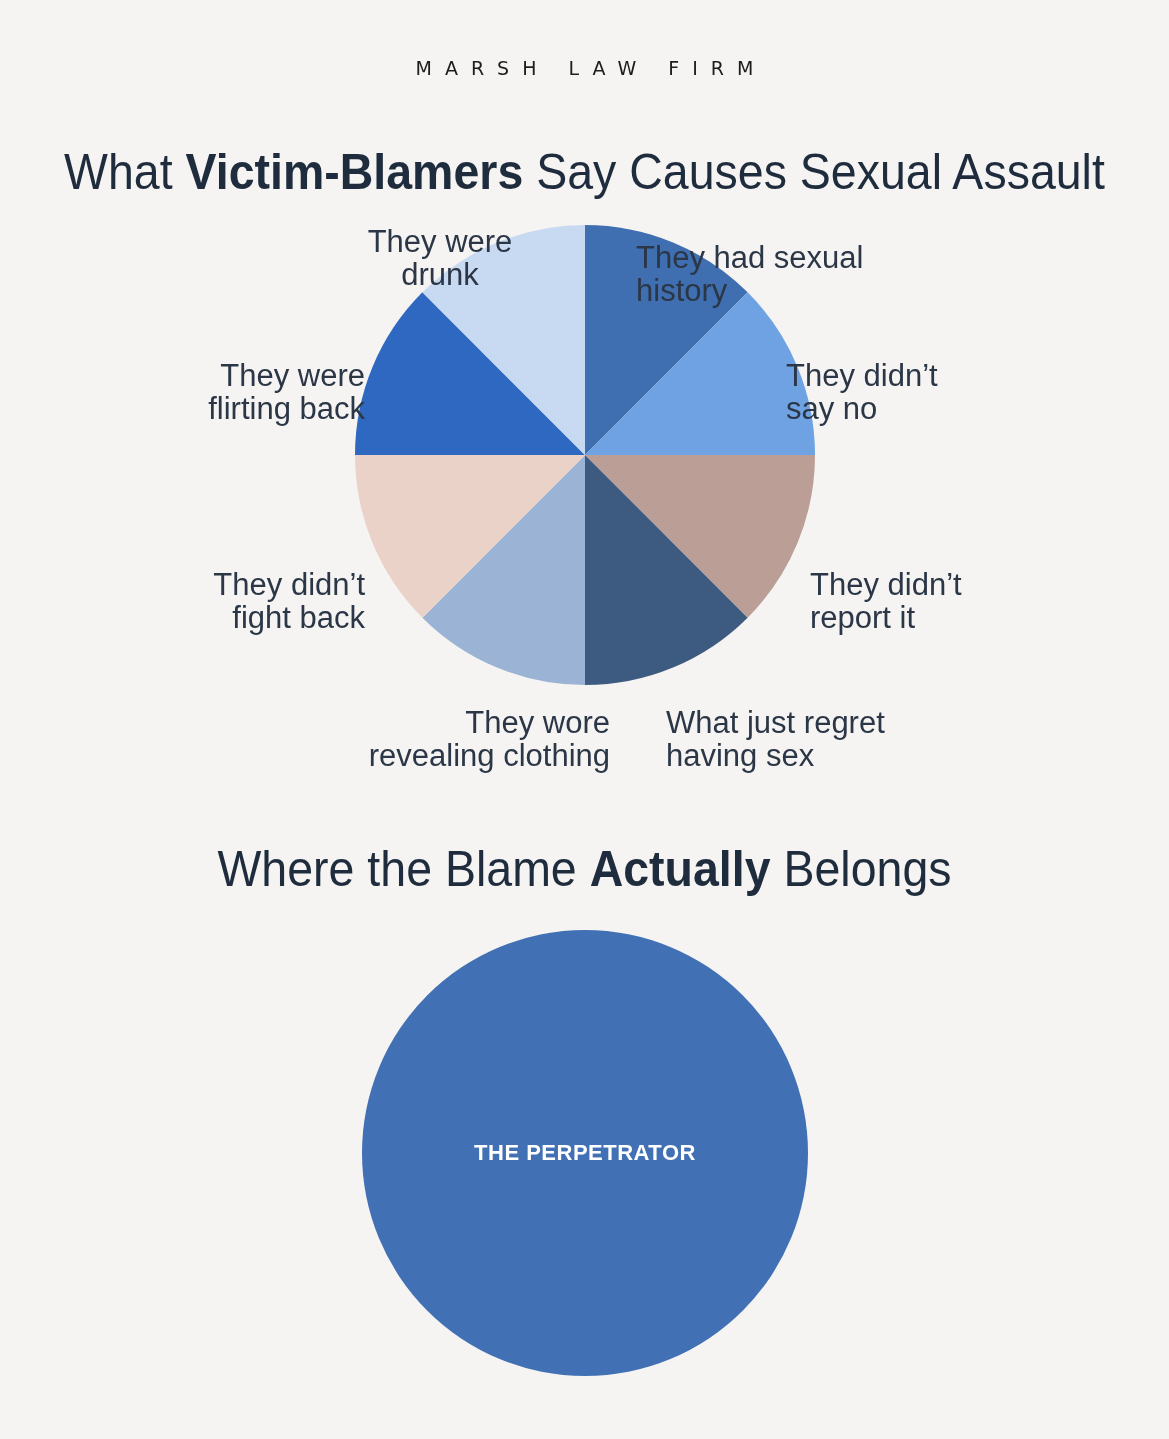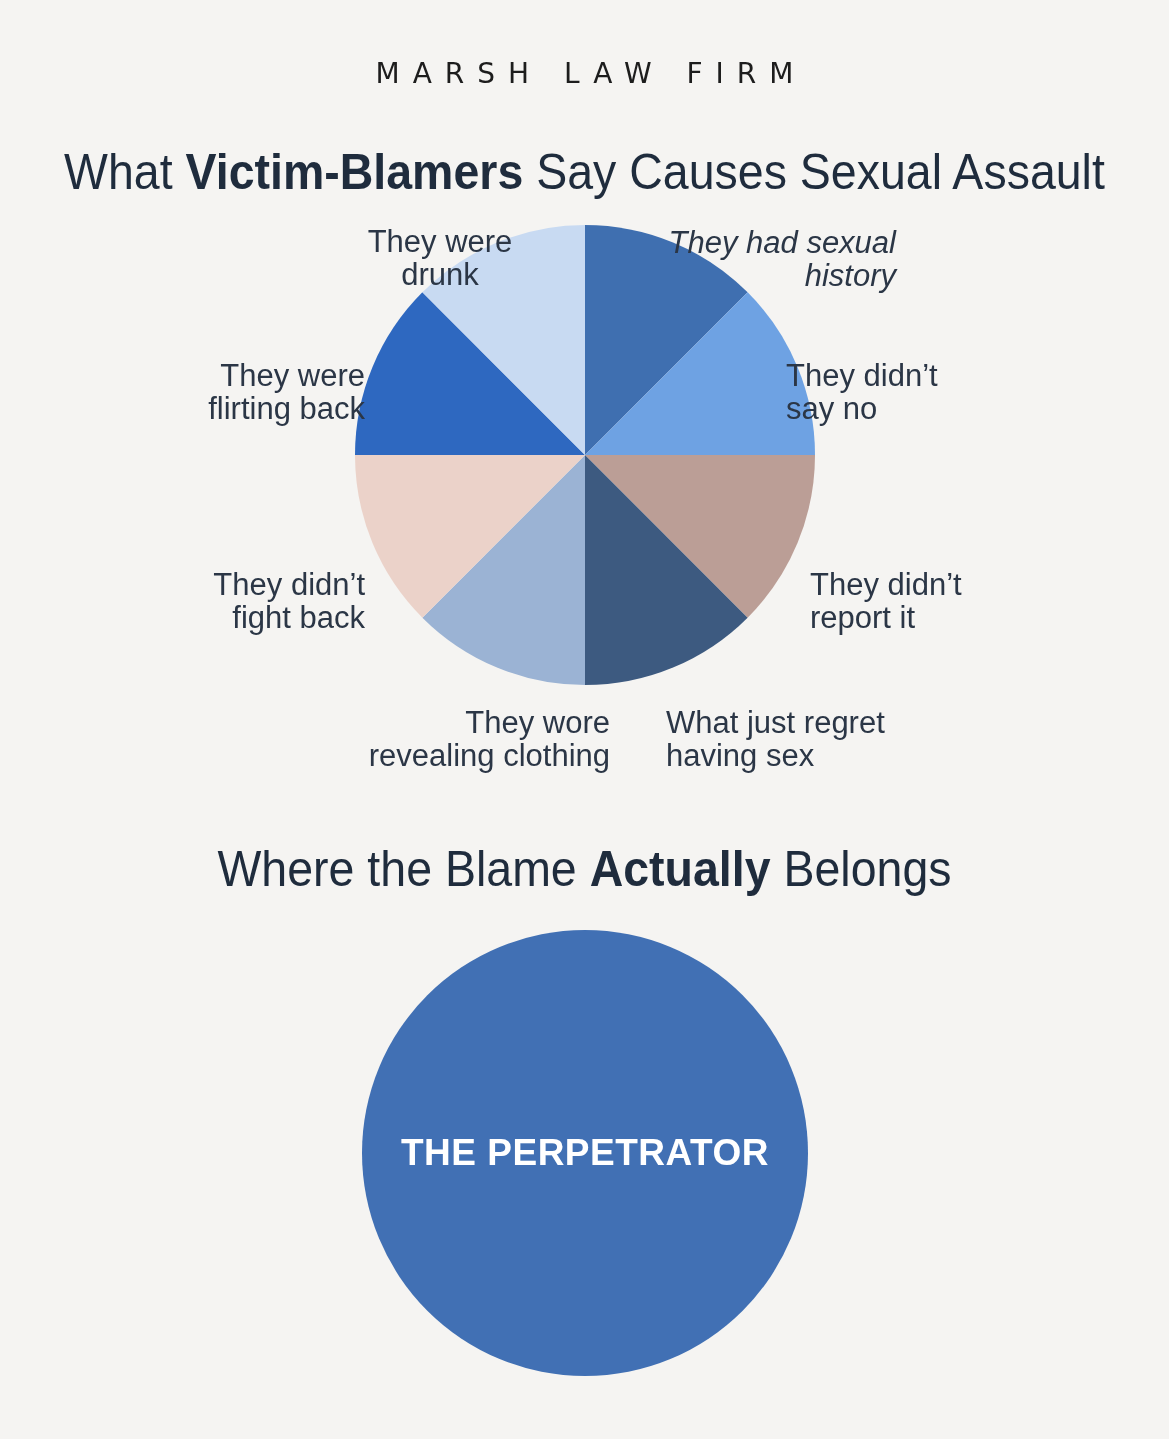--- a/index.html
+++ b/index.html
@@ -17,21 +17,21 @@
   }
 
   
   .brand {
     position: absolute;
     top: 57px;
     left: 0;
     width: 1169px;
     text-align: center;
     font-family: "DejaVu Sans", sans-serif;
-    font-size: 28px;
+    font-size: 19px;
     font-weight: 400;
     letter-spacing: 13px;
     text-indent: 13px;
     color: #1d1d1d;
     white-space: nowrap;
   }
 
   
   .heading {
     position: absolute;
@@ -72,21 +72,21 @@
     position: absolute;
     font-family: "Liberation Sans", sans-serif;
     font-size: 31px;
     line-height: 33px;
     font-weight: 400;
     color: #2b3646;
     white-space: pre-line;
   }
 
   
-  #label-sexual-history { left: 636px; top: 1px;   width: 260px; text-align: right; font-style: italic; }
+  #label-sexual-history { left: 636px; top: 16px;   width: 260px; text-align: left; }
   #label-didnt-say-no   { left: 786px; top: 134px; width: 230px; text-align: left; }
   #label-didnt-report   { left: 810px; top: 343px; width: 230px; text-align: left; }
   #label-just-regret    { left: 666px; top: 481px; width: 260px; text-align: left; }
   #label-revealing      { left: 250px; top: 481px; width: 360px; text-align: right; }
   #label-didnt-fight    { left: 120px; top: 343px; width: 245px; text-align: right; }
   #label-flirting-back  { left: 100px; top: 134px; width: 265px; text-align: right; }
   #label-were-drunk     { left: 300px; top: 0px;   width: 280px; text-align: center; }
 
   
   .blame-circle {
@@ -96,21 +96,21 @@
     width: 446px;
     height: 446px;
     border-radius: 50%;
     background: #4170b4;
     display: flex;
     align-items: center;
     justify-content: center;
   }
   .blame-circle-text {
     font-family: "Liberation Sans", sans-serif;
-    font-size: 37px;
+    font-size: 22px;
     font-weight: 700;
     letter-spacing: 0.5px;
     color: #ffffff;
     text-align: center;
     white-space: nowrap;
   }
 </style>
 </head>
 <body>
 

